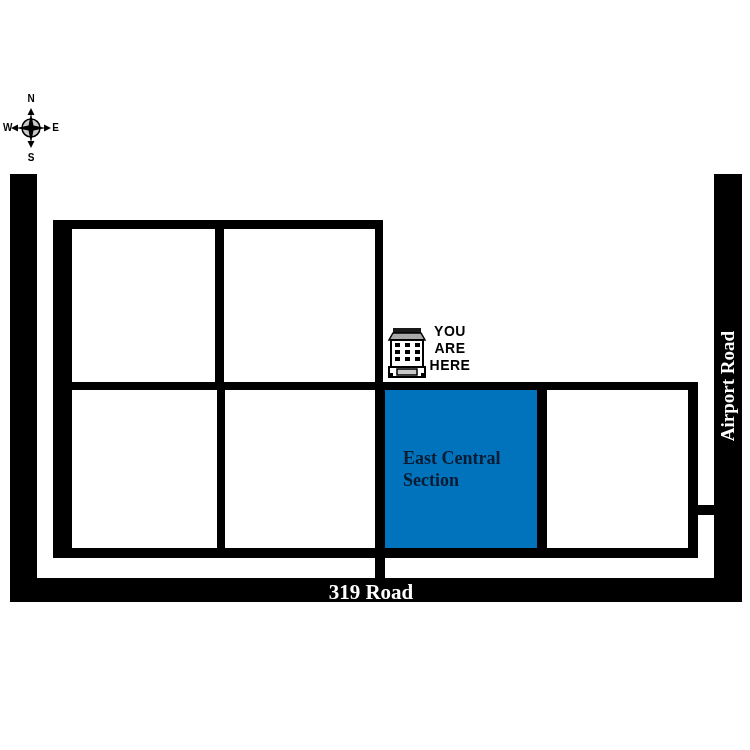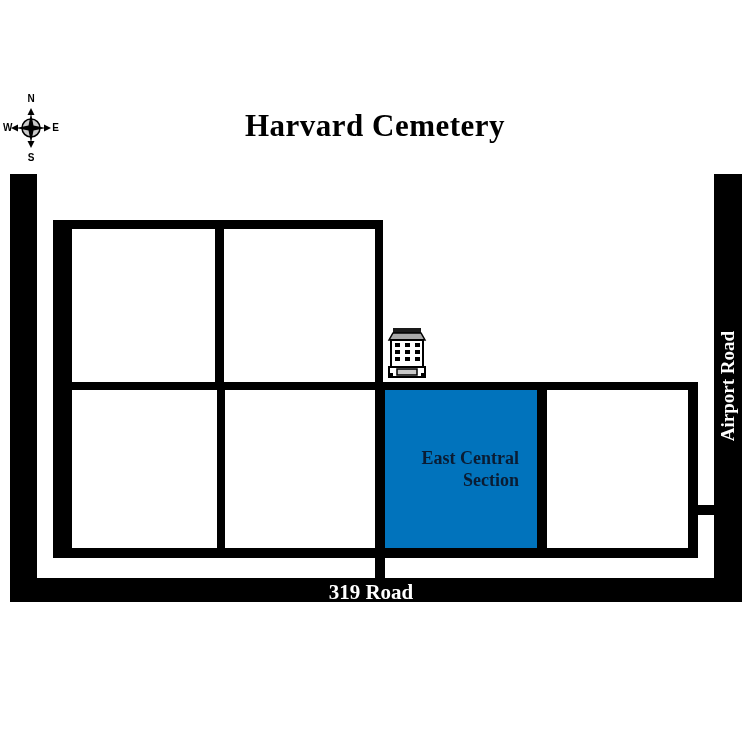--- a/index.html
+++ b/index.html
@@ -33,21 +33,21 @@
   #sec-tl{left:72px; top:229px;width:143px;height:153px;}
   #sec-tm{left:224px;top:229px;width:151px;height:153px;}
   #sec-b1{left:72px; top:390px;width:145px;height:158px;}
   #sec-b2{left:225px;top:390px;width:150px;height:158px;}
   #sec-br{left:547px;top:390px;width:141px;height:158px;}
 
   
   #sec-highlight{
     position:absolute;left:385px;top:390px;width:152px;height:158px;
     background:var(--section-highlight,#0173BC);
-    display:flex;align-items:center;justify-content:center;text-align:right;
+    display:flex;align-items:center;justify-content:center;text-align:left;
     font-family:"Liberation Serif",serif;font-weight:bold;font-size:18px;
     line-height:1.25;color:var(--section-label,#0A1C33);
     padding:0 18px;box-sizing:border-box;
   }
 
   .title{
     position:absolute;left:0;top:108px;width:750px;text-align:center;
     font-family:"Liberation Serif",serif;font-weight:bold;font-size:31px;
     color:#000;letter-spacing:.5px;
   }
@@ -82,21 +82,20 @@
     transform:translate(-50%,-50%) rotate(-90deg);
     color:var(--road-label,#fff);font-family:"Liberation Serif",serif;
     font-weight:bold;font-size:19px;white-space:nowrap;
   }
 </style>
 </head>
 <body>
 
 <div class="map">
 
-  <div class="title">Harvard Cemetery</div>
 
   <div class="compass">
     <span class="pt n">N</span>
     <span class="pt s">S</span>
     <span class="pt w">W</span>
     <span class="pt e">E</span>
     <svg width="42" height="42" viewBox="-21 -21 42 42">
       <circle cx="0" cy="0" r="9" fill="var(--compass-circle,#C9C9C9)" stroke="#000" stroke-width="1.5"></circle>
       <path d="M0,-15 L2.5,-2.5 L15,0 L2.5,2.5 L0,15 L-2.5,2.5 L-15,0 L-2.5,-2.5 Z" fill="#000"></path>
       <path d="M0,-20 L3.5,-13 L-3.5,-13 Z" fill="#000"></path>
@@ -142,17 +141,22 @@
     <rect x="19" y="24" width="5" height="4" fill="#000"></rect>
     <rect x="29" y="24" width="5" height="4" fill="#000"></rect>
     <rect x="9" y="31" width="5" height="4" fill="#000"></rect>
     <rect x="19" y="31" width="5" height="4" fill="#000"></rect>
     <rect x="29" y="31" width="5" height="4" fill="#000"></rect>
     <rect x="3" y="41" width="36" height="10" fill="#fff" stroke="#000" stroke-width="2"></rect>
     <rect x="11" y="43" width="20" height="6" fill="var(--building-door,#C9C9C9)" stroke="#000" stroke-width="1.5"></rect>
     <rect x="4" y="47" width="3" height="5" fill="#000"></rect>
     <rect x="35" y="47" width="3" height="5" fill="#000"></rect>
   </svg>
+  <div id="yah-text">
+    <div>YOU</div>
+    <div>ARE</div>
+    <div>HERE</div>
+  </div>
 
   <div id="label-319">319 Road</div>
   <div id="label-airport">Airport Road</div>
 
 </div>
 
 </body></html>

